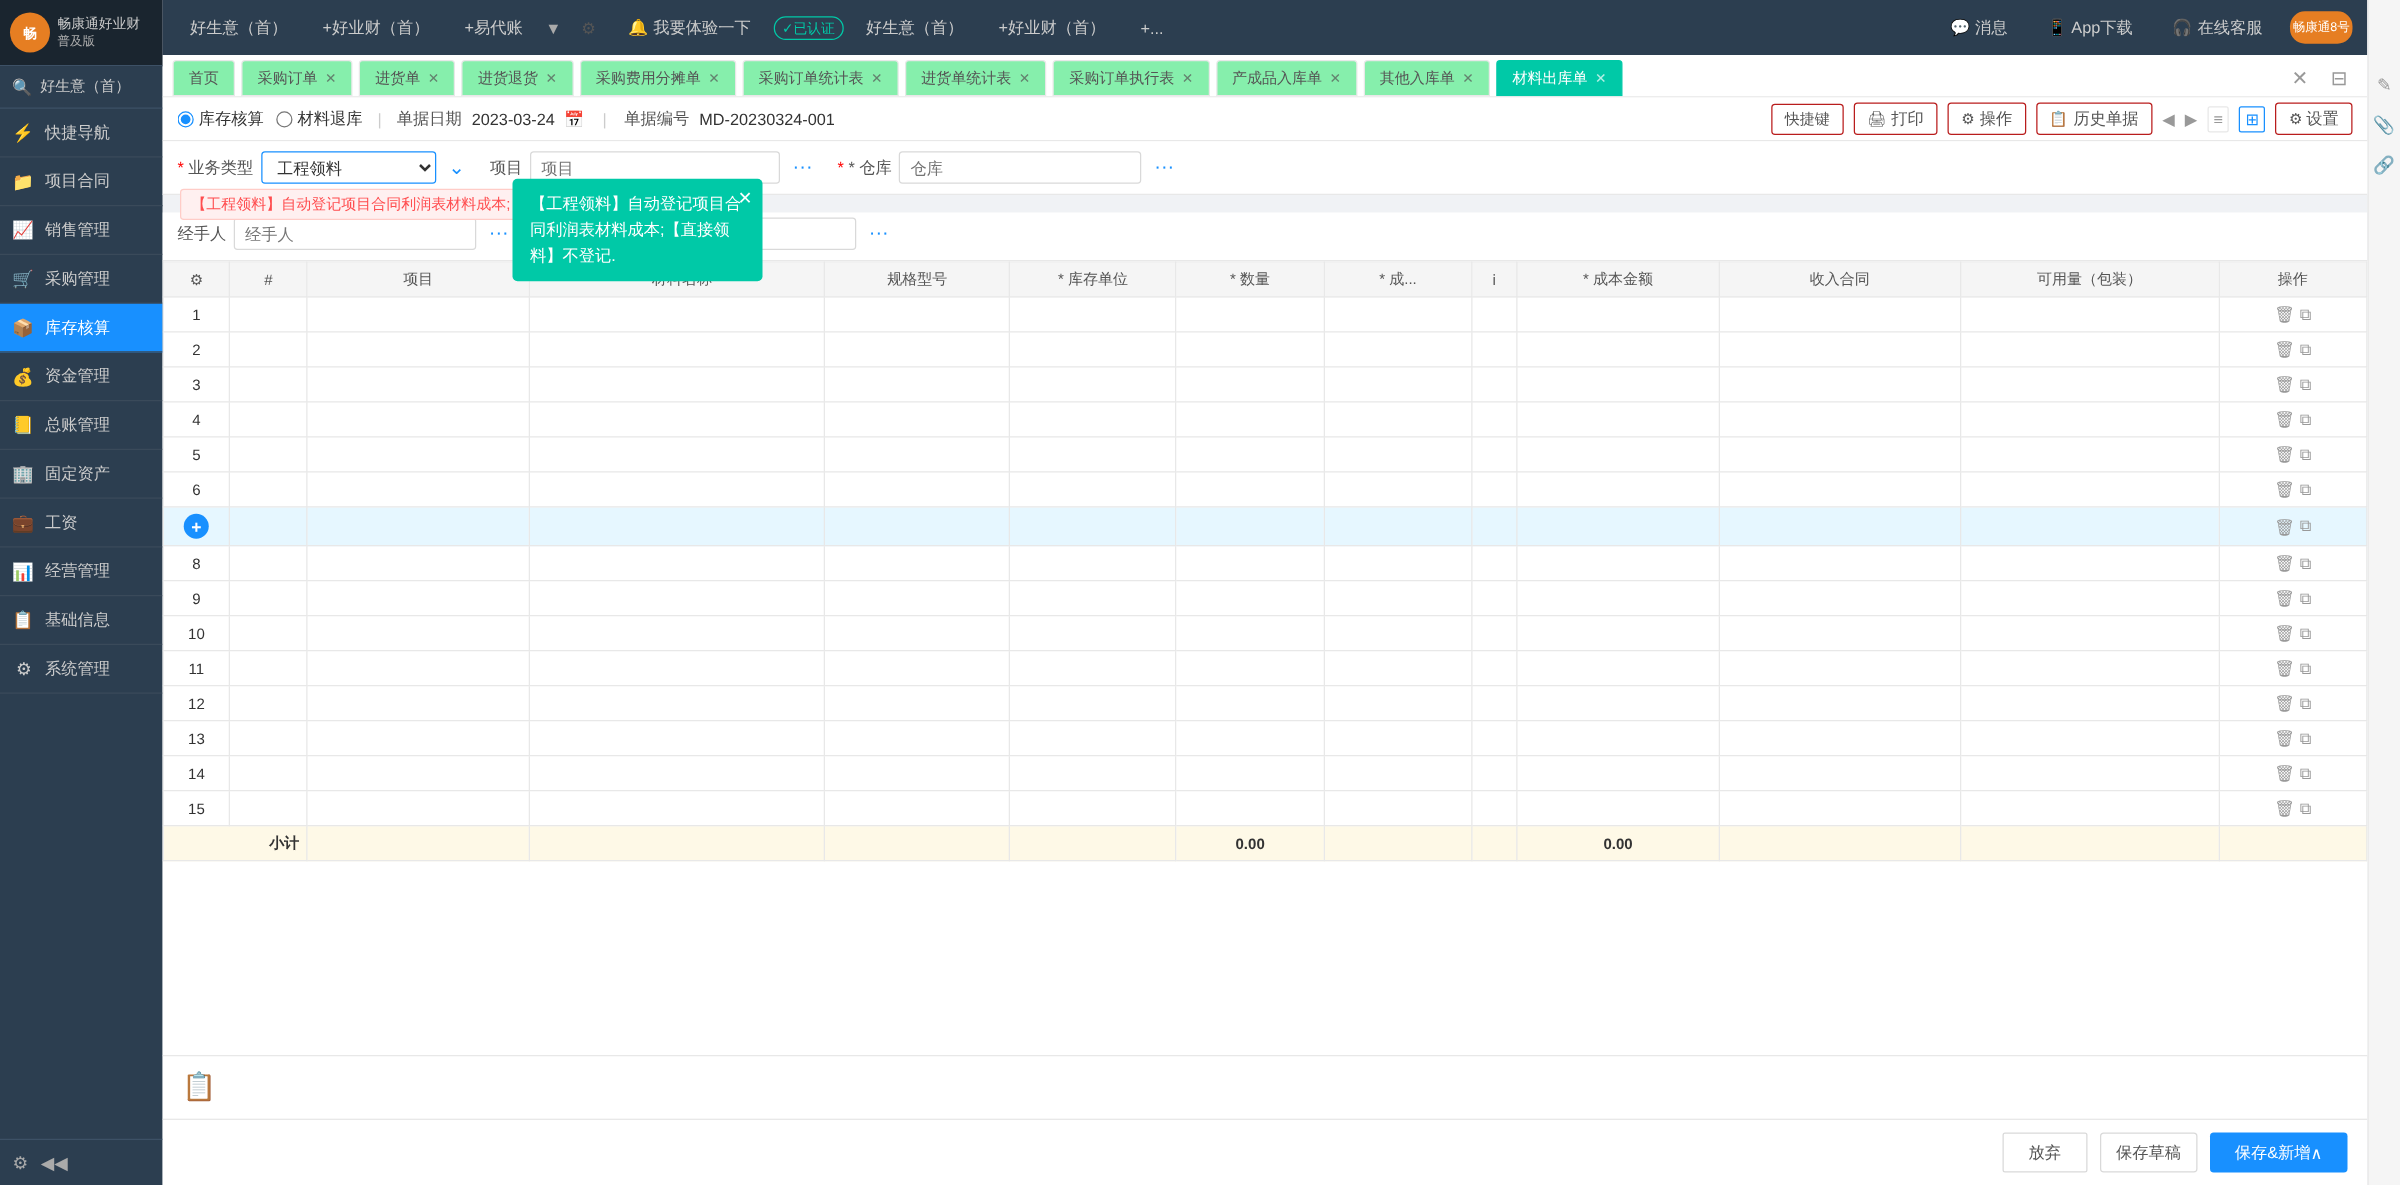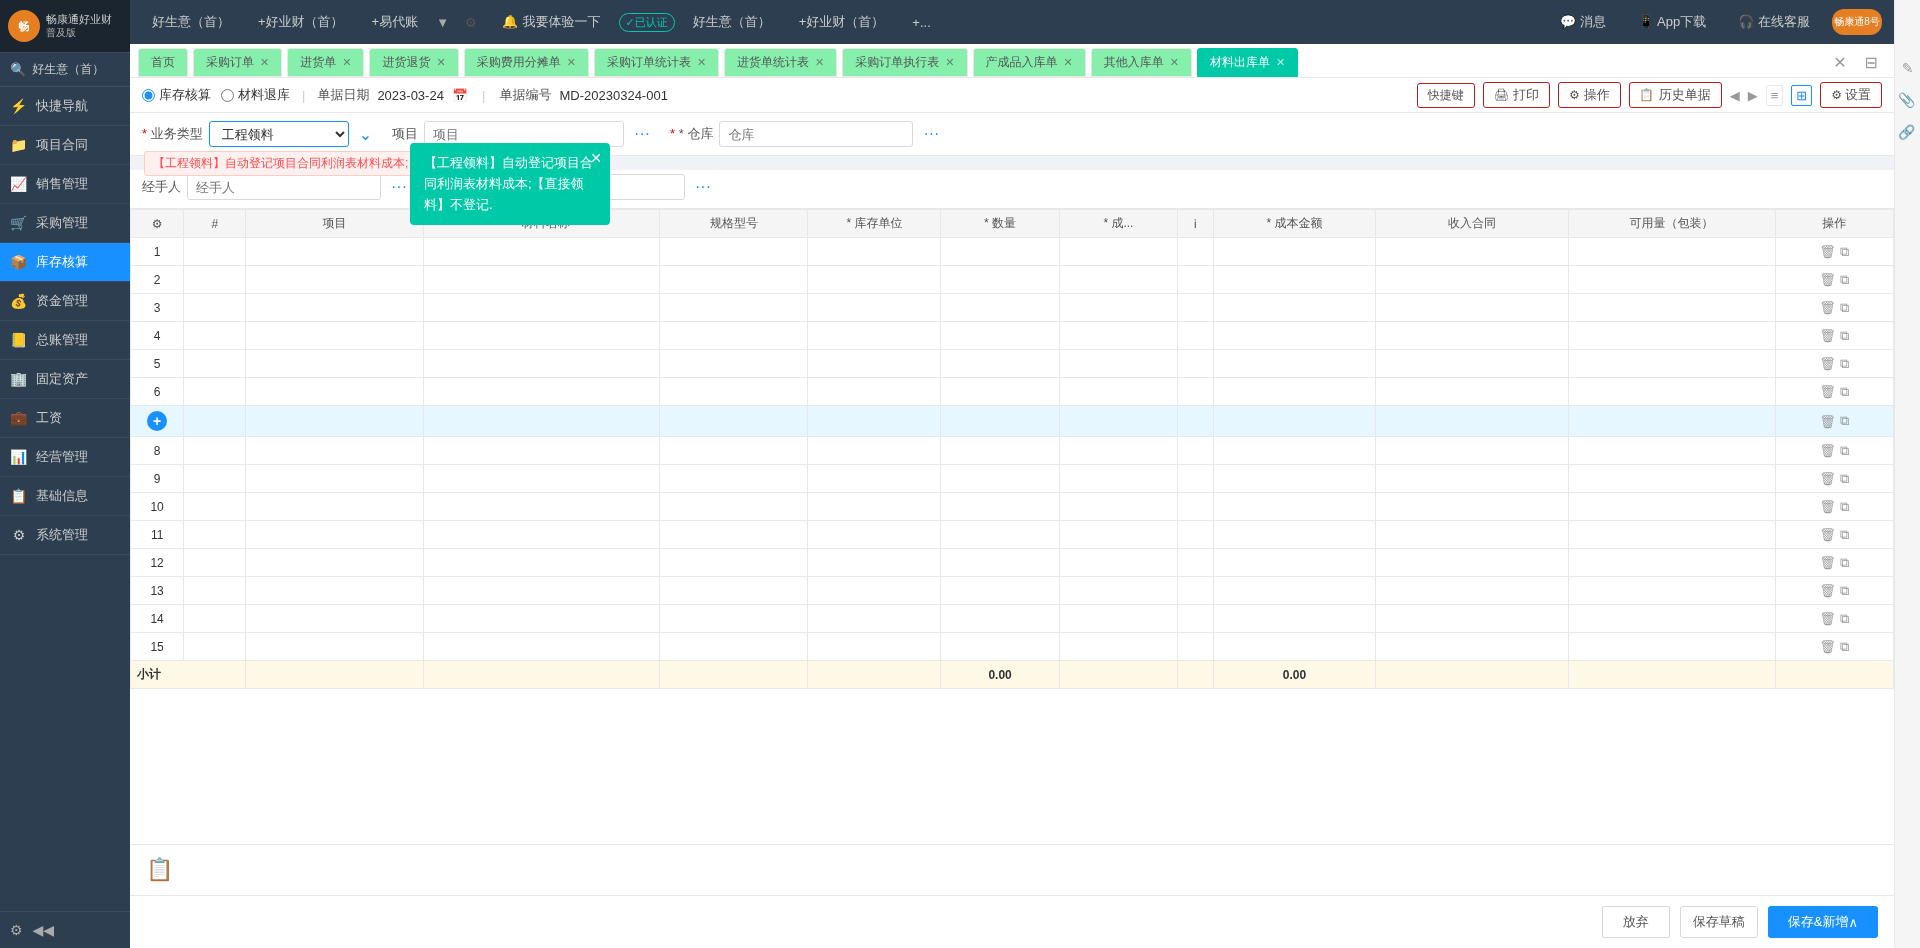--- a/index.html
+++ b/index.html
@@ -590,21 +590,21 @@
               <td></td>
               <td></td>
               <td>
                 <div class="action-cell">
                   <span class="icon-btn">🗑</span>
                   <span class="icon-btn">⧉</span>
                 </div>
               </td>
             </tr>
             <tr class="subtotal-row">
-              <td colspan="2" style="text-align: left; font-weight: bold;">小计</td>
+              <td colspan="2" style="text-align: right; font-weight: bold;">小计</td>
               <td></td>
               <td></td>
               <td></td>
               <td></td>
               <td style="text-align: center;">0.00</td>
               <td></td>
               <td></td>
               <td style="text-align: center;">0.00</td>
               <td></td>
               <td></td>

